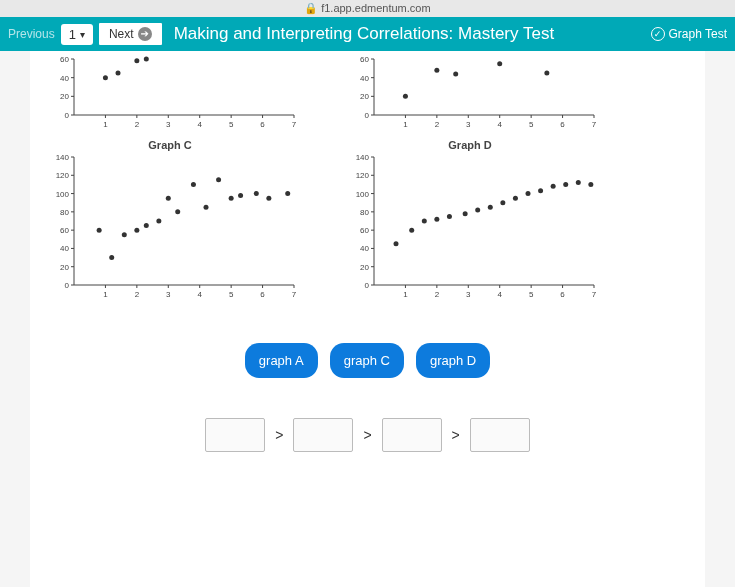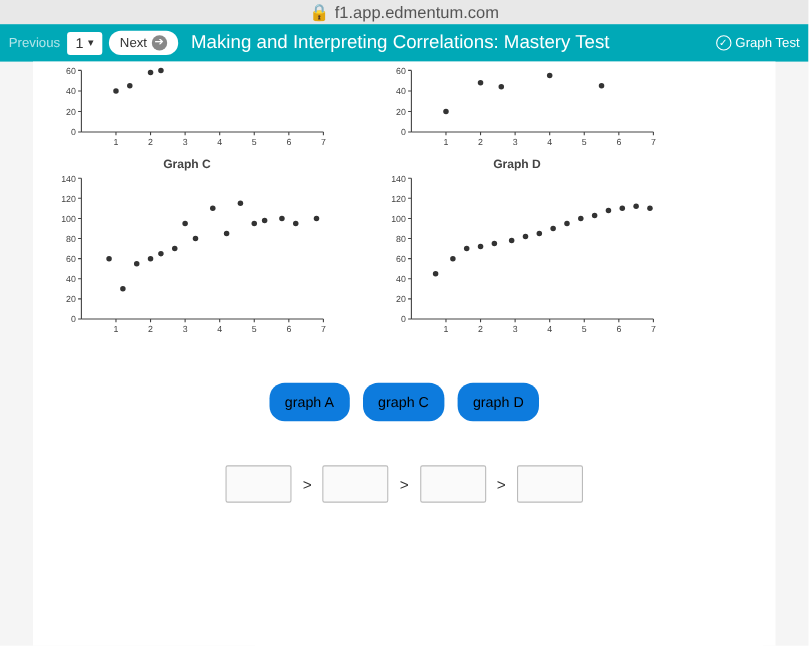--- a/index.html
+++ b/index.html
@@ -6,21 +6,21 @@
   body {
     font-family: Arial, sans-serif;
     background: #f5f5f5;
     width: 735px;
     height: 587px;
     overflow: hidden;
   }
   .url-bar {
     background: #e8e8e8;
     text-align: center;
-    font-size: 15px;
+    font-size: 11px;
     color: #555;
     padding: 2px 0;
   }
   .header {
     background: #00a9b7;
     color: white;
     display: flex;
     align-items: center;
     height: 34px;
     padding: 0 8px;
@@ -33,21 +33,21 @@
     padding: 3px 8px;
     font-size: 13px;
     display: flex;
     align-items: center;
     gap: 4px;
   }
   .prev-label { color: #b3e5e9; font-size: 12px; }
   .next-btn {
     background: white;
     color: #333;
-    border-radius: 11px;
+    border-radius: 1px;
     padding: 4px 10px;
     font-size: 12px;
     display: flex;
     align-items: center;
     gap: 4px;
   }
   .next-btn .arrow-circle {
     display:inline-block;
     width:14px;height:14px;
     border-radius:50%;
@@ -72,21 +72,21 @@
     padding: 4px 10px 20px 10px;
     height: 550px;
   }
   .chart-row { display:flex; gap: 40px; justify-content:flex-start; }
   .chart-cell { }
   .chart-title { text-align:center; font-weight:bold; font-size:11px; margin:6px 0 2px 0; color:#444;}
   svg.plot { display:block; }
   .tiles { display:flex; gap:12px; justify-content:center; margin-top:40px; }
   .tile {
     background:#0d7bdd;
-    color:#000000;
+    color:#ffffff;
     padding:10px 14px;
     font-size:13px;
     border-radius:14px;
     cursor:move;
   }
   .drop-row { display:flex; gap:10px; align-items:center; justify-content:center; margin-top:40px;}
   .drop-slot {
     width:60px;height:34px;border:1px solid #bbb;border-radius:2px;background:#fafafa;
   }
   .gt { font-size:14px; color:#333; }

